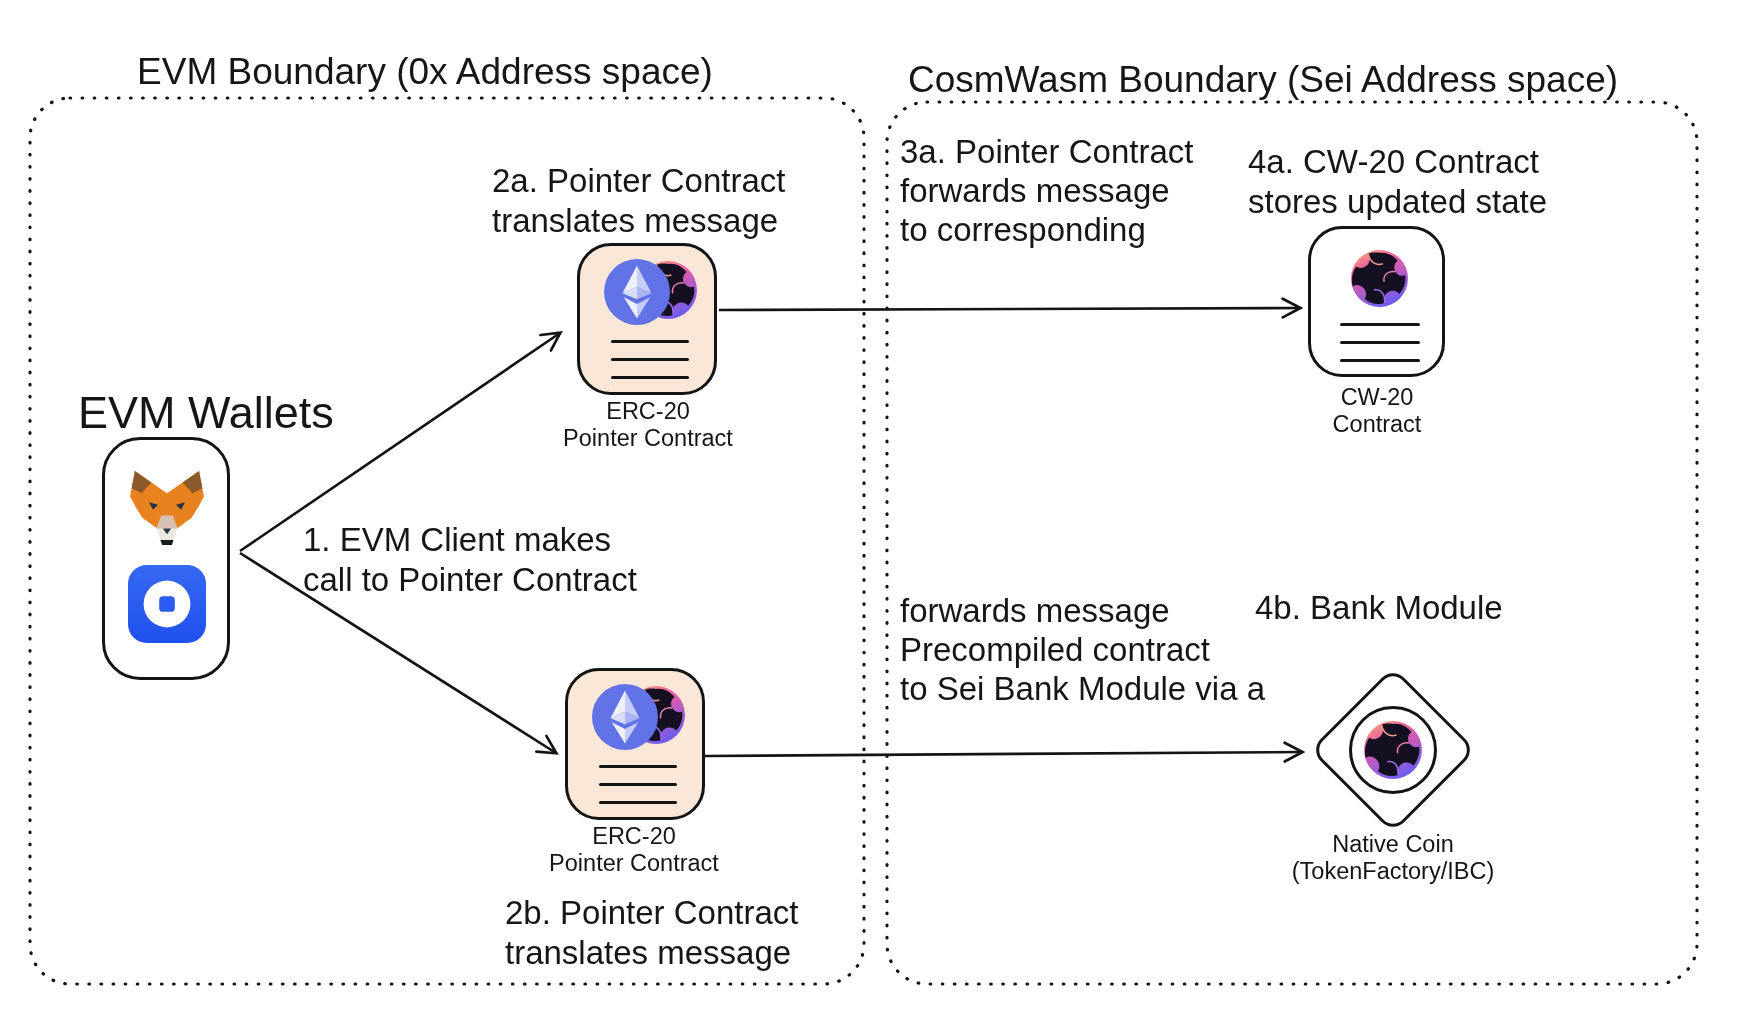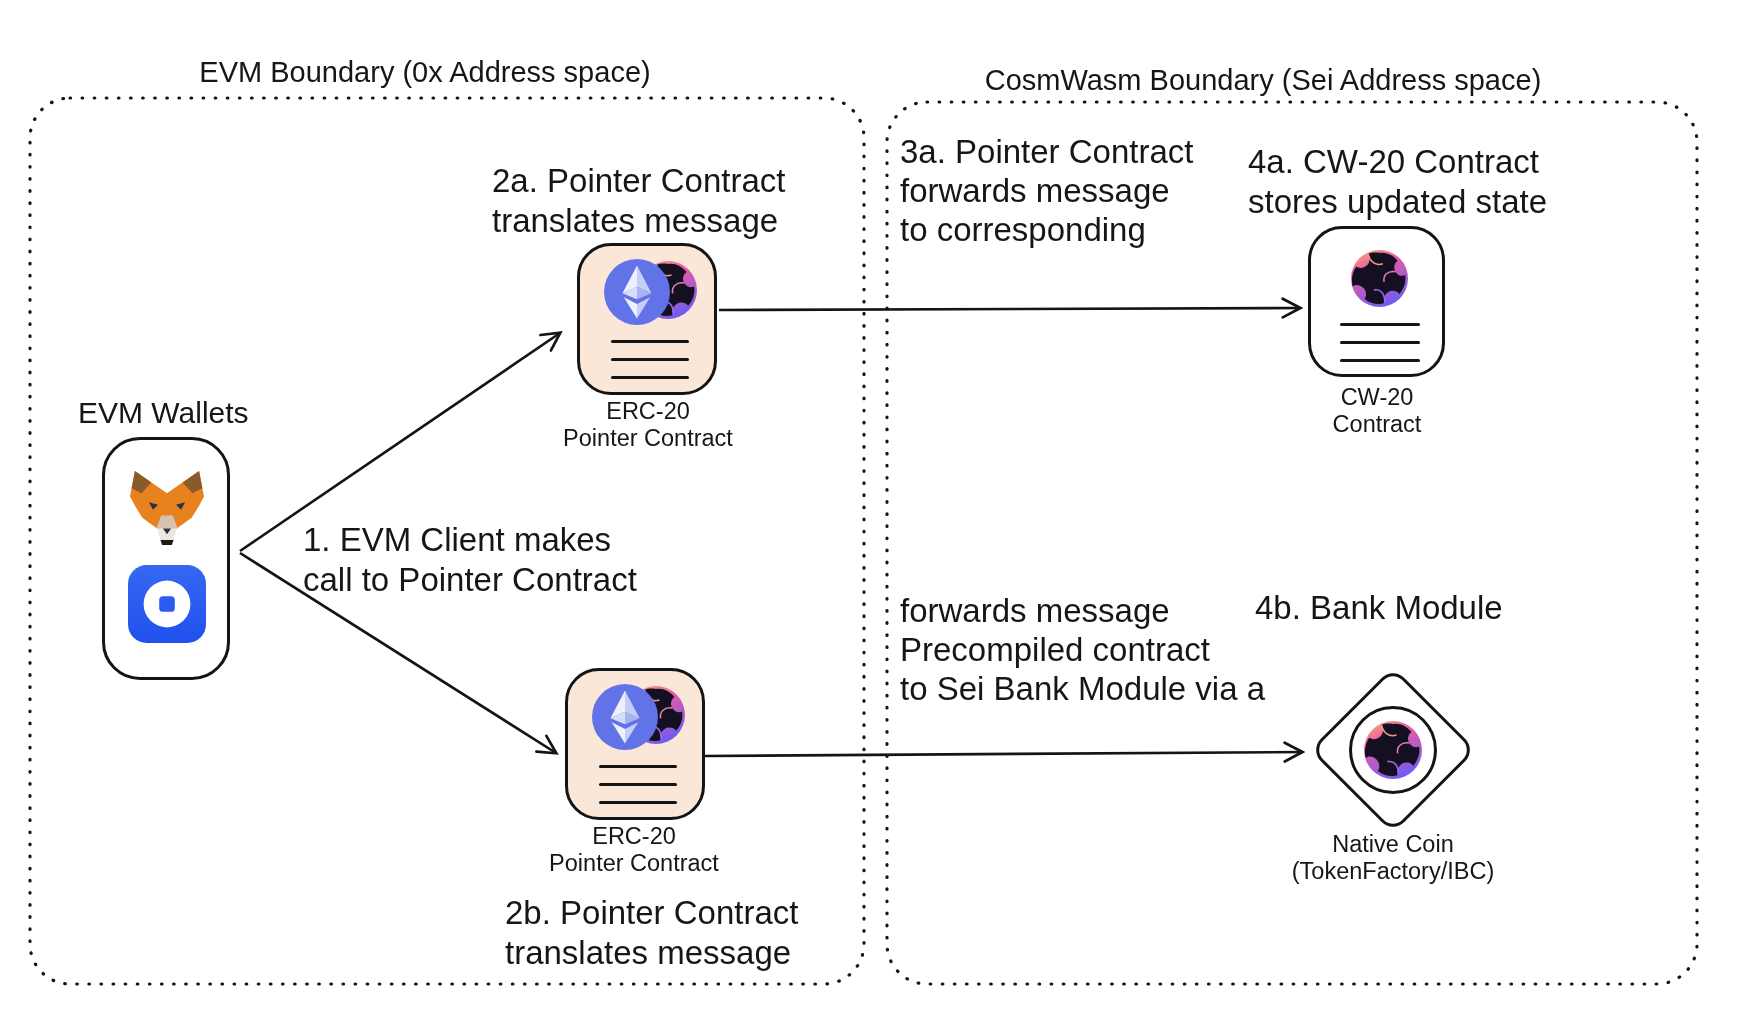--- a/index.html
+++ b/index.html
@@ -11,23 +11,23 @@
   #overlay{position:absolute;left:0;top:0;width:1746px;height:1026px;z-index:1;}
   
   .node-box{position:absolute;background:#fff;border:3.2px solid #141414;z-index:2;box-sizing:border-box;}
   .round34{border-radius:34px;}
   .round38{border-radius:38px;}
   .peach{background:#fae7d7;}
   .contract-line{position:absolute;height:3.4px;background:#141414;border-radius:2px;}
   
   .step-label{position:absolute;font-size:33px;line-height:40px;white-space:nowrap;z-index:3;color:#161616;}
   .step-label.tight{line-height:39px;}
-  .title-label{position:absolute;font-size:29px;line-height:40px;white-space:nowrap;transform:translateX(-50%);z-index:3;color:#161616;}
+  .title-label{position:absolute;font-size:37px;line-height:40px;white-space:nowrap;transform:translateX(-50%);z-index:3;color:#161616;}
   .caption{position:absolute;font-size:23.5px;line-height:27px;text-align:center;transform:translateX(-50%);white-space:nowrap;z-index:3;color:#161616;}
-  .wallets-title{position:absolute;font-size:30px;line-height:38px;white-space:nowrap;z-index:3;color:#161616;}
+  .wallets-title{position:absolute;font-size:45px;line-height:38px;white-space:nowrap;z-index:3;color:#161616;}
   
   .diamond{position:absolute;left:1334px;top:691px;width:118px;height:118px;background:#fff;
     border:3.2px solid #141414;border-radius:16px;transform:rotate(45deg);z-index:2;box-sizing:border-box;}
   .bank-circle{position:absolute;left:1349px;top:706px;width:88px;height:88px;border:3.2px solid #141414;
     border-radius:50%;background:#fff;z-index:2;box-sizing:border-box;}
   .icon{position:absolute;}
 </style>
 </head>
 <body>
 

